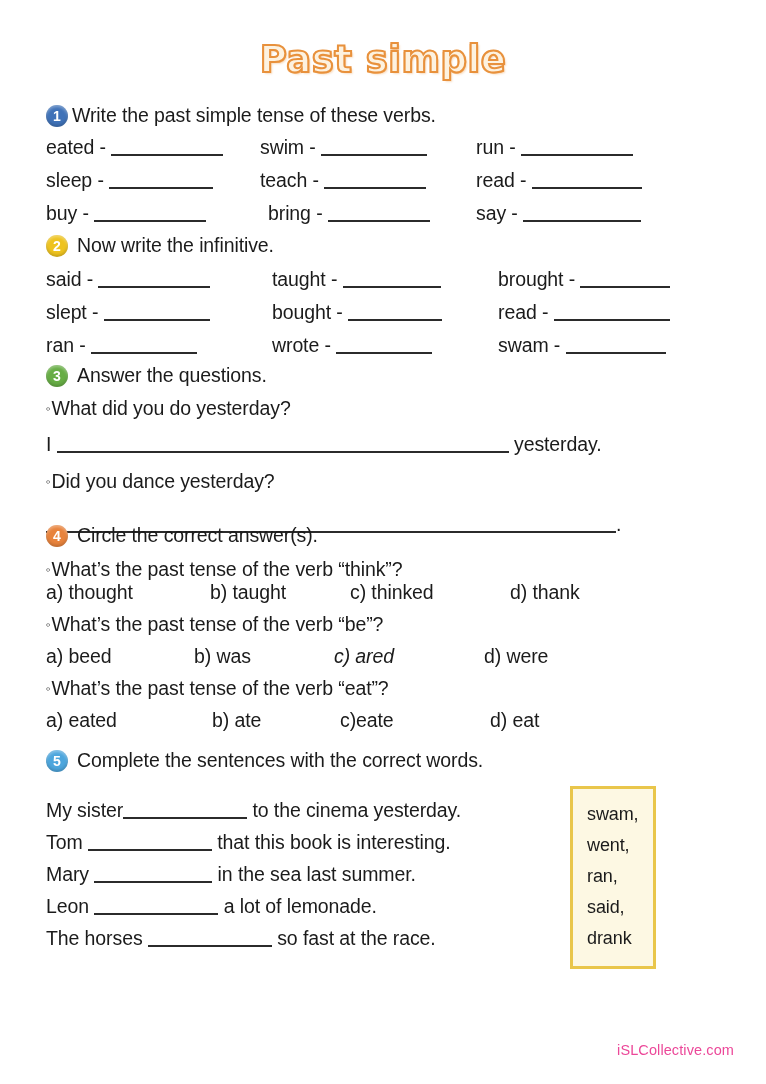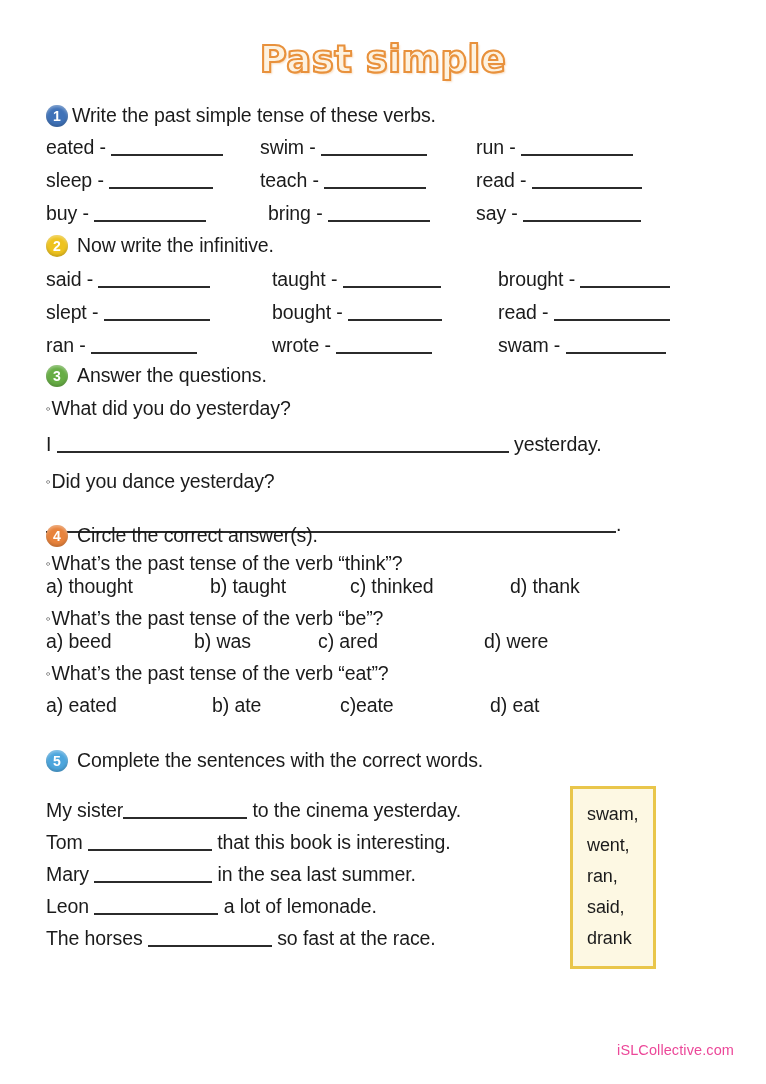--- a/index.html
+++ b/index.html
@@ -229,37 +229,37 @@
     </div>
   </div>
 
   <div class="section" style="top:524px;">
     <div class="heading-row">
       <span class="num-circle" id="c4" style="background: rgb(232, 131, 60);">4</span>
       <span class="gap-m"></span>
       <span class="heading-text">Circle the correct answer(s).</span>
     </div>
 
-    <div class="body-text" style="margin-top:5px;">
+    <div class="body-text" style="margin-top:11px;">
       <span class="bullet-dot">◦</span><span>What’s the past tense of the verb “think”?</span>
     </div>
     <div class="mcq-row" style="">
       <span class="mcq-opt" style="left:0px;">a) thought</span>
       <span class="mcq-opt" style="left:164px;">b) taught</span>
       <span class="mcq-opt" style="left:304px;">c) thinked</span>
       <span class="mcq-opt" style="left:464px;">d) thank</span>
     </div>
 
     <div class="body-text" style="margin-top:5px;">
       <span class="bullet-dot">◦</span><span>What’s the past tense of the verb “be”?</span>
     </div>
-    <div class="mcq-row" style="">
+    <div class="mcq-row" style="margin-top:9px;">
       <span class="mcq-opt" style="left:0px;">a) beed</span>
       <span class="mcq-opt" style="left:148px;">b) was</span>
-      <span class="mcq-opt" style="left:272px;">c) ared</span>
+      <span class="mcq-opt" style="left:288px;font-style:italic;">c) ared</span>
       <span class="mcq-opt" style="left:438px;">d) were</span>
     </div>
 
     <div class="body-text" style="margin-top:5px;">
       <span class="bullet-dot">◦</span><span>What’s the past tense of the verb “eat”?</span>
     </div>
     <div class="mcq-row" style="margin-top:9px;">
       <span class="mcq-opt" style="left:0px;">a) eated</span>
       <span class="mcq-opt" style="left:166px;">b) ate</span>
       <span class="mcq-opt" style="left:294px;">c)eate</span>

